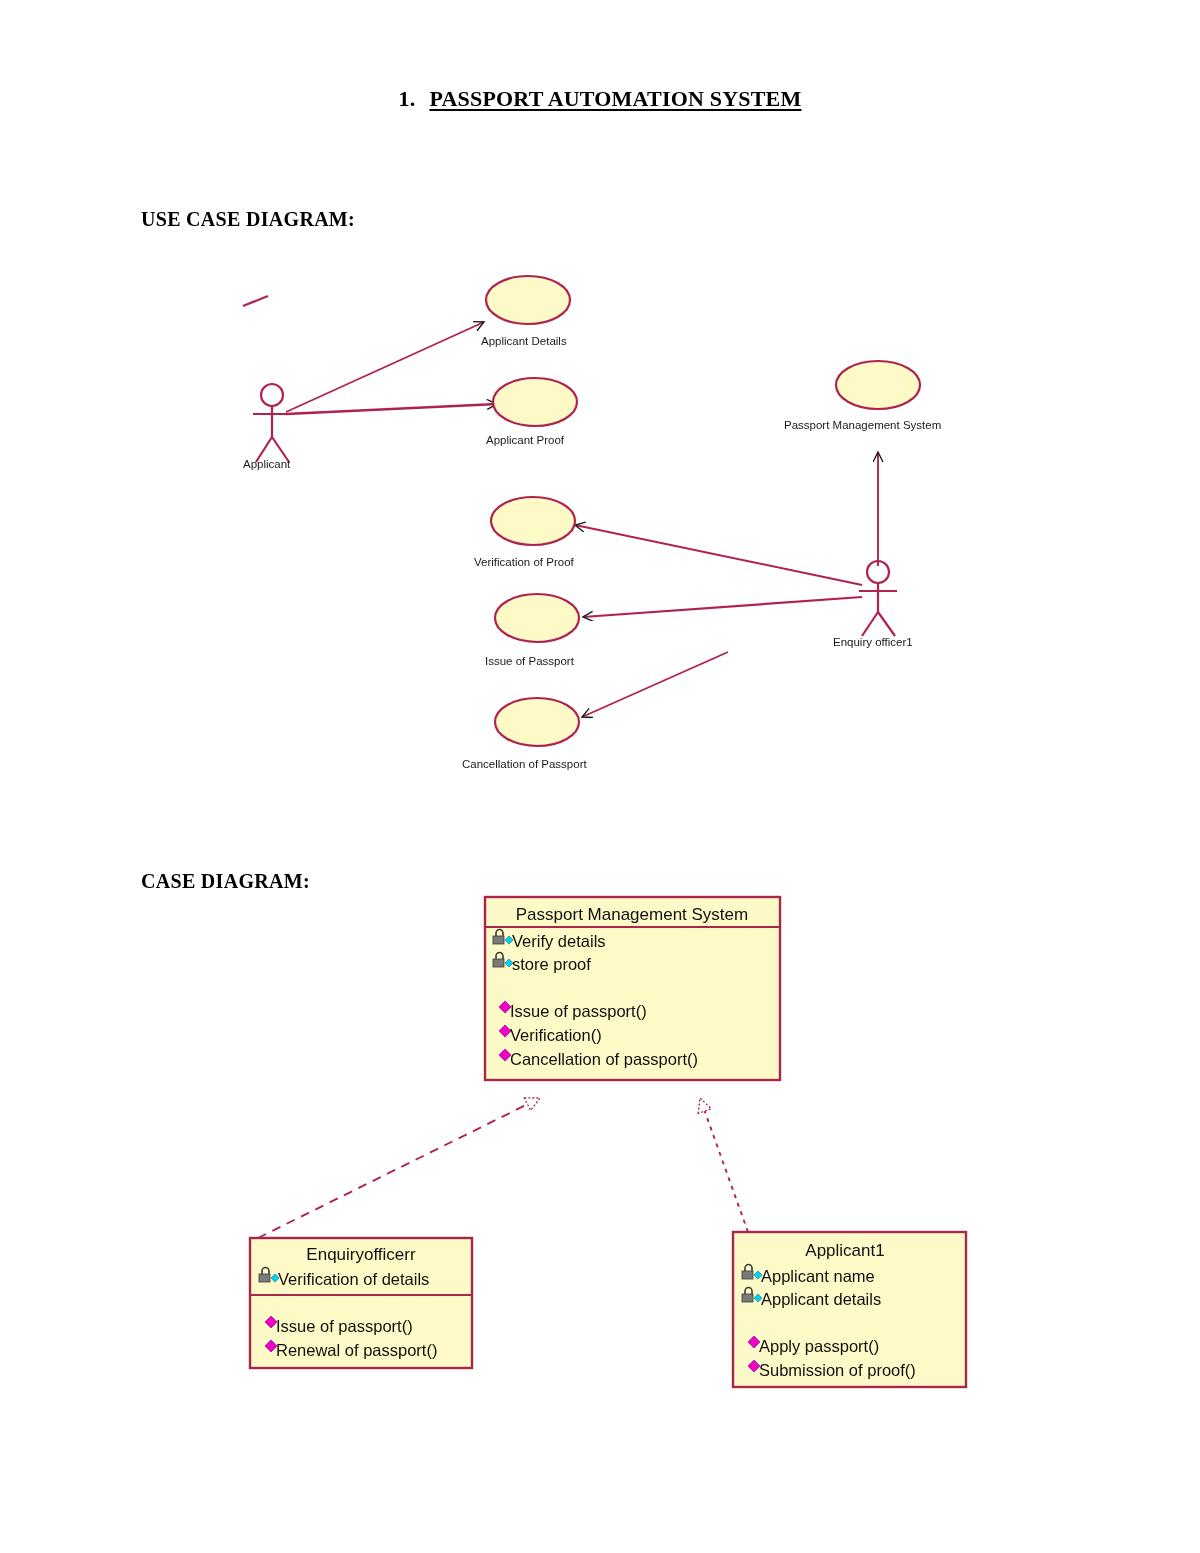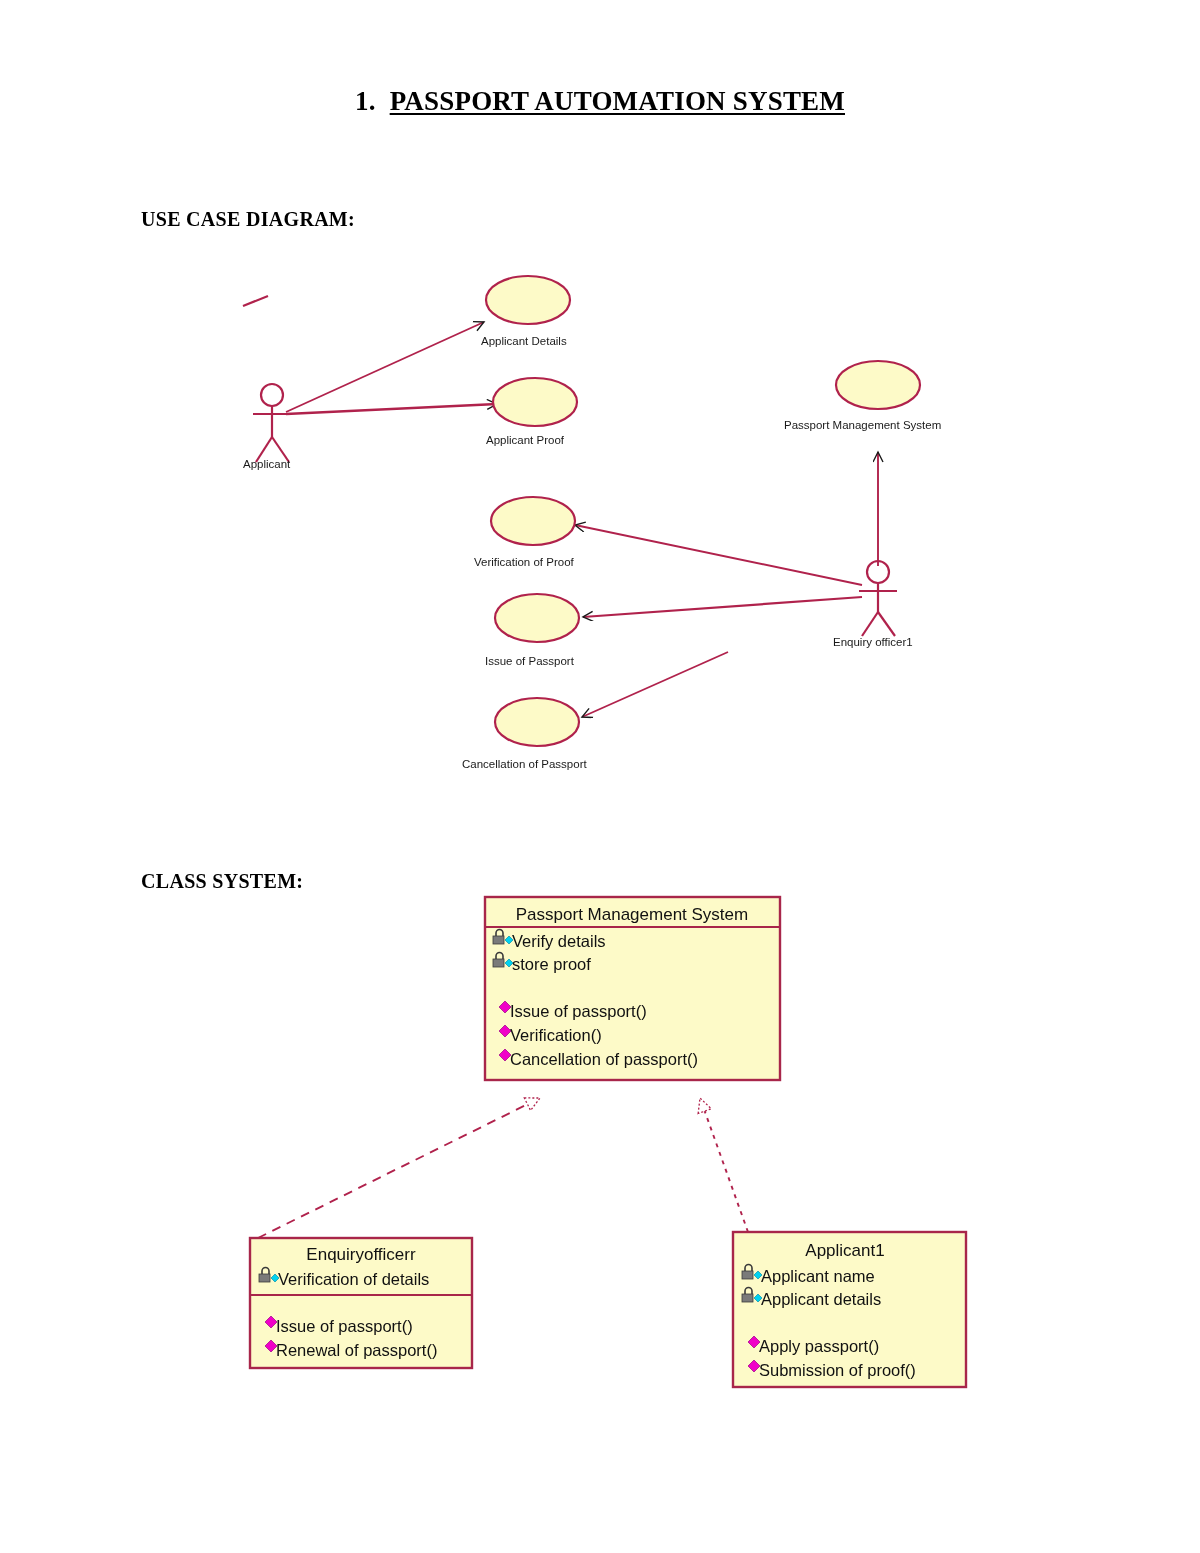--- a/index.html
+++ b/index.html
@@ -21,21 +21,21 @@
     height: 1553px;
     background: #ffffff;
   }
   .doc-title {
     position: absolute;
     left: 0; top: 86px;
     width: 1200px;
     text-align: center;
     font-family: "Liberation Serif", serif;
     font-weight: bold;
-    font-size: 27px;
+    font-size: 22px;
     letter-spacing: 0.2px;
     color: #000000;
   }
   .doc-title .num {
     text-decoration: none;
     margin-right: 14px;
   }
   .doc-title .txt {
     text-decoration: underline;
     text-underline-offset: 3px;
@@ -79,21 +79,21 @@
 </head>
 <body>
 
 <div class="page">
 
   <div class="doc-title">
     <span class="num">1.</span><span class="txt">PASSPORT AUTOMATION SYSTEM</span>
   </div>
 
   <div class="section-heading" id="usecase-heading">USE CASE DIAGRAM:</div>
-  <div class="section-heading" id="class-heading">CLASS SYSTEM:</div>
+  <div class="section-heading" id="class-heading">CASE DIAGRAM:</div>
 
   <svg class="layer" id="usecase-svg" viewBox="0 0 1200 1553">
     <defs>
       <marker id="oa" markerWidth="14" markerHeight="14" refX="11" refY="5" orient="auto" markerUnits="userSpaceOnUse">
         <path d="M1,0 L11,5 L1,10" fill="none" stroke="#1a1a1a" stroke-width="1.4"></path>
       </marker>
       <marker id="oa-up" markerWidth="14" markerHeight="14" refX="11" refY="5" orient="auto" markerUnits="userSpaceOnUse">
         <path d="M1,0 L11,5 L1,10" fill="none" stroke="#1a1a1a" stroke-width="1.4"></path>
       </marker>
       <marker id="tri" markerWidth="18" markerHeight="16" refX="15" refY="8" orient="auto" markerUnits="userSpaceOnUse">

